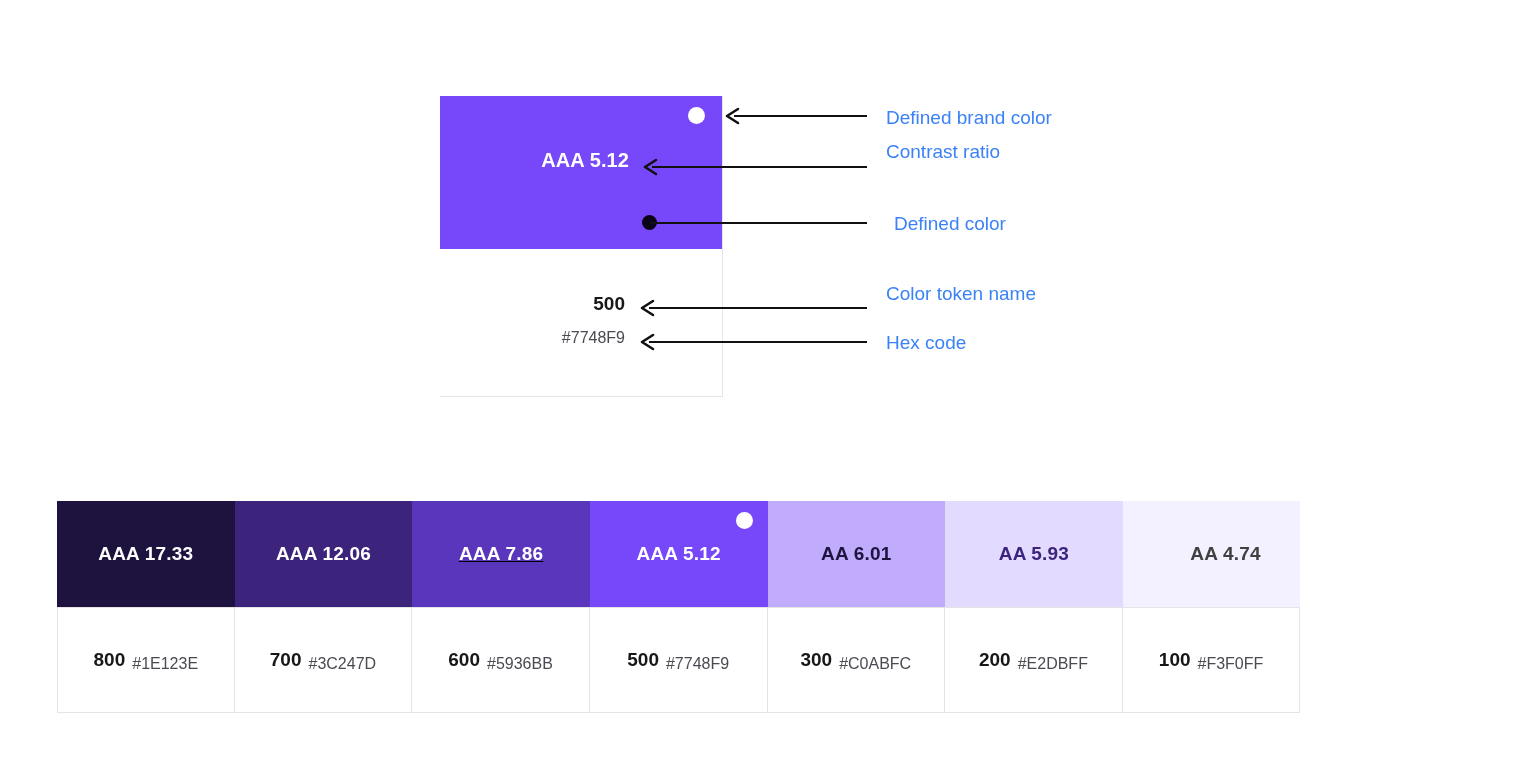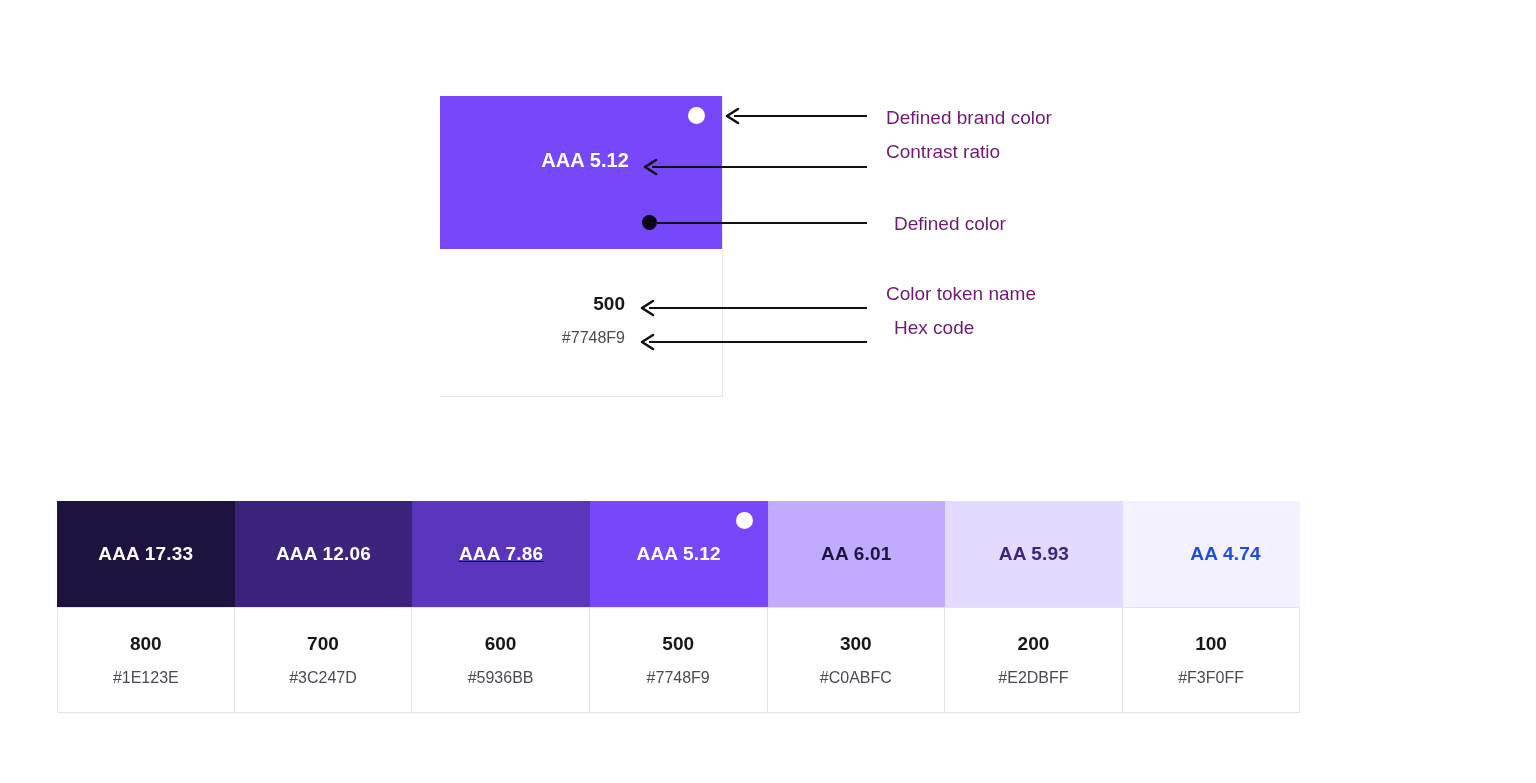--- a/index.html
+++ b/index.html
@@ -84,21 +84,21 @@
   }
 
   
   .annot-arrow { position: absolute; height: 20px; }
   .annot-arrow svg { display: block; overflow: visible; }
 
   .annot-label {
     position: absolute;
     left: 886px;
     font-size: 19px;
-    color: #701a75;
+    color: #3b82f6;
     white-space: nowrap;
     line-height: 1;
   }
 
   
   .palette {
     position: absolute;
     left: 57px;
     top: 501px;
     width: 1421px;
@@ -123,21 +123,21 @@
     white-space: nowrap;
   }
   .palette-swatch .brand-dot-white { right: 15px; top: 11px; }
 
   .palette-meta {
     height: 106px;
     background: #ffffff;
     border: 1px solid #e4e4e7;
     border-left: none;
     display: flex;
-    flex-direction: column;
+    flex-direction: row;
     align-items: center;
     justify-content: center;
     gap: 7px;
   }
   .palette-col:first-child .palette-meta { border-left: 1px solid #e4e4e7; }
   .palette-token {
     font-size: 19px;
     font-weight: 700;
     color: #17171a;
   }
@@ -197,21 +197,21 @@
     <svg width="230" height="20" viewBox="0 0 230 20" aria-hidden="true">
       <line x1="12" y1="10" x2="230" y2="10" stroke="#111" stroke-width="2.2"></line>
       <polyline points="16,3 5,10 16,17" fill="none" stroke="#111" stroke-width="2.6" stroke-linecap="round" stroke-linejoin="round"></polyline>
     </svg>
   </div>
 
   <div class="annot-label" style="top:108px;">Defined brand color</div>
   <div class="annot-label" style="top:142px;">Contrast ratio</div>
   <div class="annot-label" style="top:214px;margin-left:8px;">Defined color</div>
   <div class="annot-label" style="top:284px;">Color token name</div>
-  <div class="annot-label" style="top:318px;margin-left:8px;">Hex code</div>
+  <div class="annot-label" style="top:333px;">Hex code</div>
 
   <div class="palette" id="palette">
       <div class="palette-col">
         <div class="palette-swatch" style="background: rgb(30, 18, 62);">
           <span class="palette-ratio" style="color: rgb(255, 255, 255);">AAA 17.33</span>
         </div>
         <div class="palette-meta">
           <div class="palette-token">800</div>
           <div class="palette-hex">#1E123E</div>
         </div>
@@ -257,21 +257,21 @@
         <div class="palette-swatch" style="background: rgb(226, 219, 255);">
           <span class="palette-ratio" style="color: rgb(60, 36, 125);">AA 5.93</span>
         </div>
         <div class="palette-meta">
           <div class="palette-token">200</div>
           <div class="palette-hex">#E2DBFF</div>
         </div>
       </div>
       <div class="palette-col">
         <div class="palette-swatch" style="background: rgb(243, 240, 255);">
-          <span class="palette-ratio" style="color: #1d4ed8; margin-left: 28px;">AA 4.74</span>
+          <span class="palette-ratio" style="color: #404040; margin-left: 28px;">AA 4.74</span>
         </div>
         <div class="palette-meta">
           <div class="palette-token">100</div>
           <div class="palette-hex">#F3F0FF</div>
         </div>
       </div>
     </div>
 
 </div>
 

